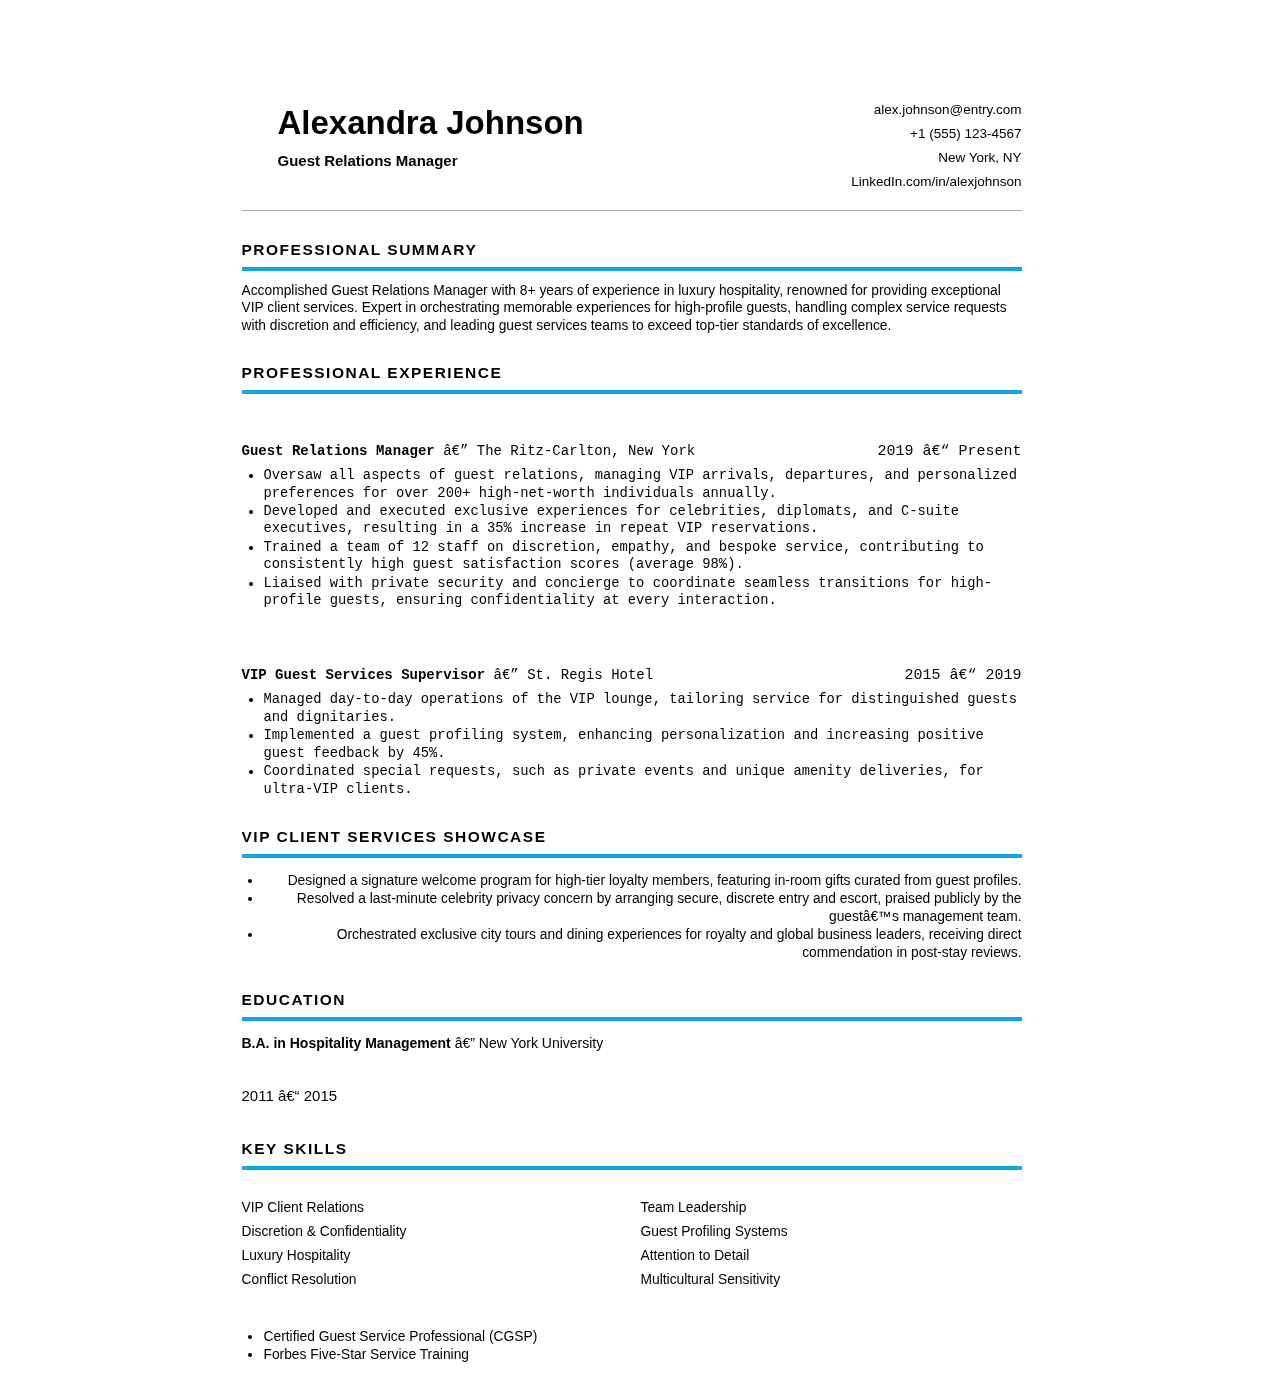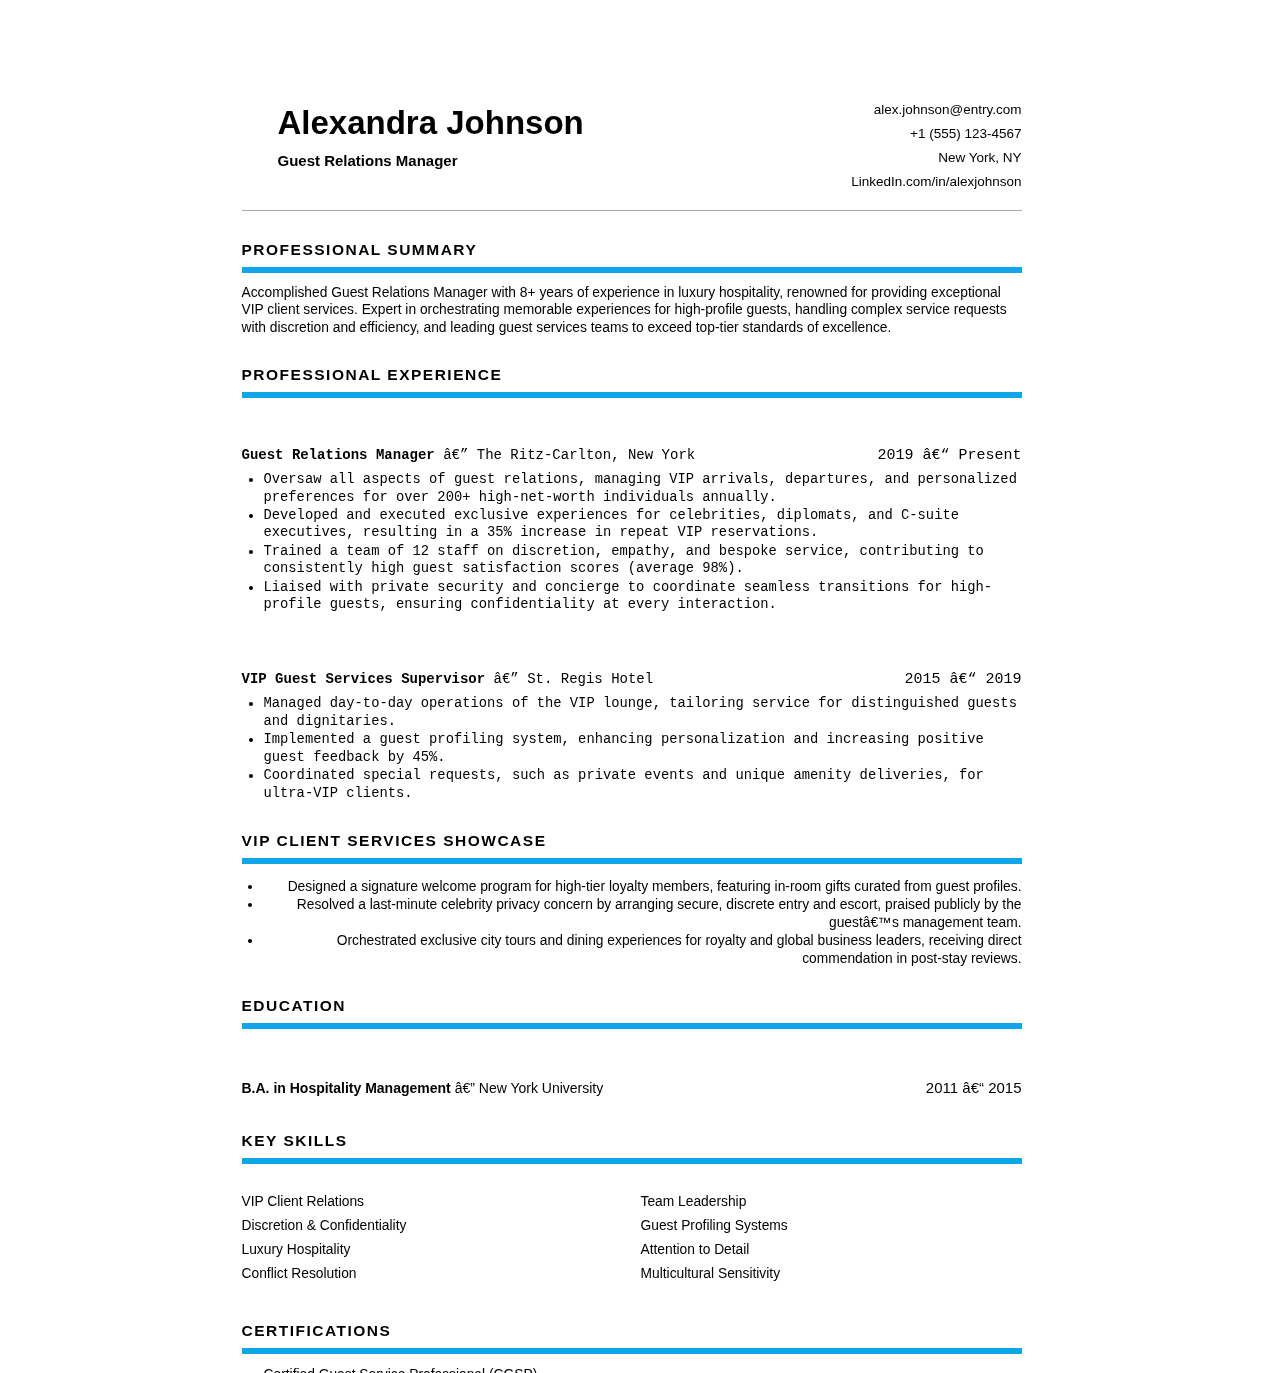--- a/index.html
+++ b/index.html
@@ -55,21 +55,21 @@
 
   
   .section { margin-top: 30px; }
   .section.roomy { margin-top: 36px; }
   .section-heading {
     margin: 0;
     font-size: 15.5px;
     font-weight: bold;
     letter-spacing: 1.5px;
     padding-bottom: 8px;
-    border-bottom: 6px solid #0ea5e9;
+    border-bottom: 4px solid #0ea5e9;
   }
 
   .body-text {
     font-size: 13.8px;
     line-height: 17.4px;
   }
 
   p.summary-text {
     margin: 11px 0 0 0;
   }
@@ -88,21 +88,21 @@
 
   ul.bullets {
     margin: 7px 0 0 0;
     padding-left: 21px;
     font-size: 13.8px;
     line-height: 17.4px;
   }
   ul.bullets li { margin: 0 0 1px 0; padding-left: 1px; }
   ul.bullets.spaced { margin-top: 14px; text-align: right; }
 
-  .edu-row { margin-top: 14px; }
+  .edu-row { margin-top: 14px; flex-direction: column; }
 
   
   .skills-grid {
     margin-top: 26px;
     display: grid;
     grid-template-columns: 399px 1fr;
     column-gap: 0;
     font-size: 13.8px;
     line-height: 24px;
   }
@@ -200,20 +200,19 @@
       <div class="skills-col">
         <div>Team Leadership</div>
         <div>Guest Profiling Systems</div>
         <div>Attention to Detail</div>
         <div>Multicultural Sensitivity</div>
       </div>
     </div>
   </div>
 
   <div class="section roomy">
-    <h2 class="section-heading">CERTIFICATIONS</h2>
     <ul class="bullets" style="margin-top:12px">
       <li>Certified Guest Service Professional (CGSP)</li>
       <li>Forbes Five-Star Service Training</li>
     </ul>
   </div>
 
 </div>
 
 </body></html>

